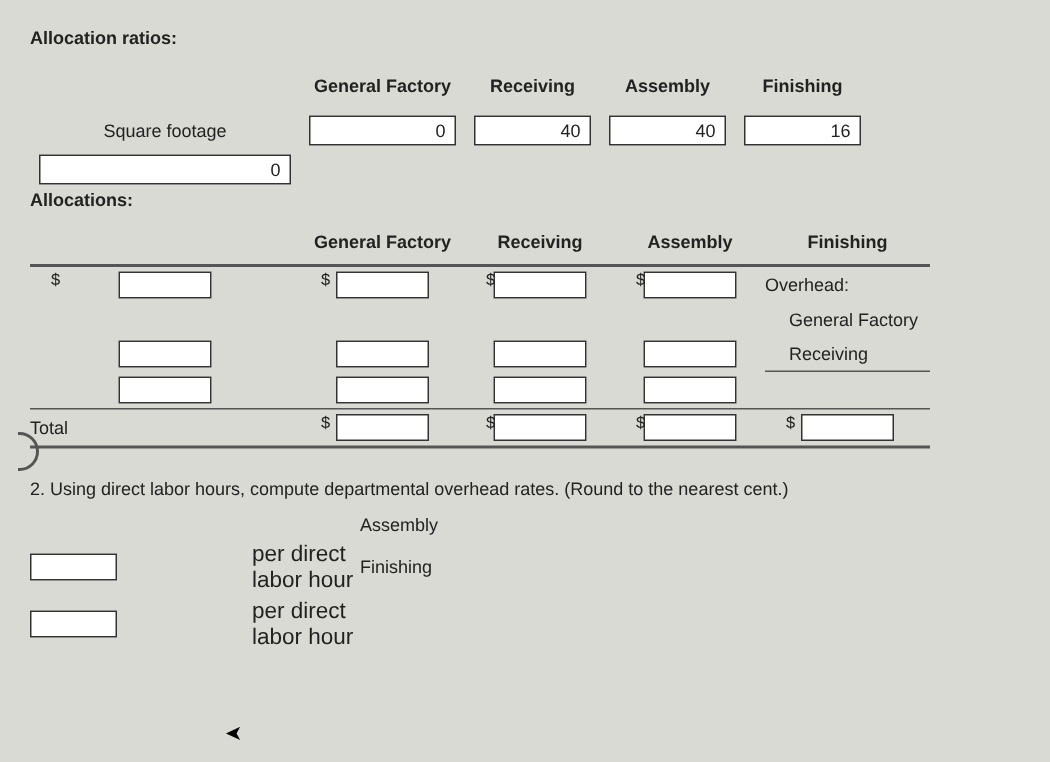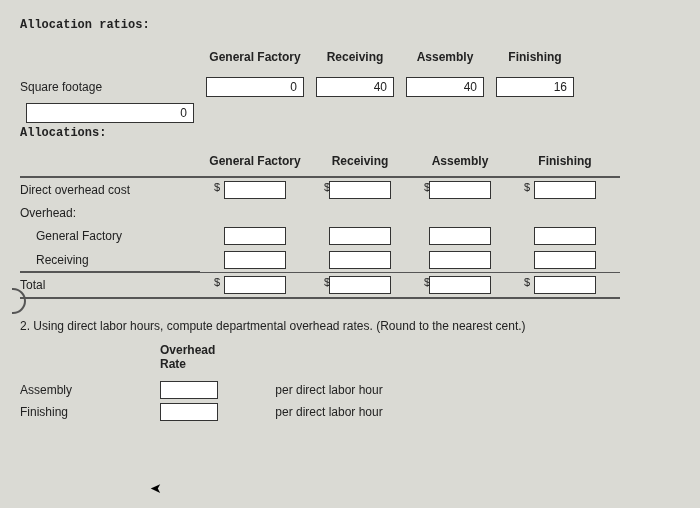--- a/index.html
+++ b/index.html
@@ -8,29 +8,29 @@
     padding: 18px 20px 12px 20px;
     width: 700px;
     height: 508px;
     background: #dadad4;
     font-family: Arial, Helvetica, sans-serif;
     font-size: 12px;
     color: #222;
     position: relative;
     overflow: hidden;
   }
-  .heading { font-weight: bold; margin-bottom: 14px; font-family: Liberation Mono, monospace; }
+  .heading { font-weight: bold; margin-bottom: 14px; }
   .ratios-grid {
     display: grid;
     grid-template-columns: 180px 110px 90px 90px 90px;
     column-gap: 0;
     align-items: center;
   }
   .colhdr { font-weight: bold; text-align: center; padding: 4px 0 10px 0; }
-  .rowlbl { padding: 4px 0; }
+  .rowlbl { padding: 4px 0; text-align: center; }
   .numbox {
     height: 20px;
     background: #fff;
     border: 1px solid #333;
     display: flex;
     align-items: center;
     justify-content: flex-end;
     padding: 0 6px;
     margin: 3px 6px;
     font-size: 12px;
@@ -56,21 +56,21 @@
     display: grid;
     grid-template-columns: 140px 80px 170px;
     align-items: center;
     row-gap: 4px;
   }
   .rate-head { font-weight: bold; padding-bottom: 6px; }
   .rate-box {
     width: 58px; height: 18px;
     background: #fff; border: 1px solid #333;
   }
-  .unit { font-size: 12px; padding-left: 8px; text-align: center; }
+  .unit { font-size: 15px; padding-left: 8px; }
   .circle {
     position: absolute;
     left: 0; top: 288px;
     width: 26px; height: 26px;
     border: 2px solid #555;
     border-radius: 50%;
     background: transparent;
     clip-path: inset(0 0 0 12px);
   }
   .cursor {
@@ -106,21 +106,20 @@
 
 <div class="alloc-grid">
   <div></div>
   <div class="alloc-head">General Factory</div>
   <div class="alloc-head">Receiving</div>
   <div class="alloc-head">Assembly</div>
   <div class="alloc-head">Finishing</div>
 
   <div class="thick-line"></div>
 
-  <div class="rowlbl2">Direct overhead cost</div>
   <div class="cell">
       <span class="dollar">$</span>
       <div class="ibox"></div>
     </div>
   <div class="cell">
       <span class="dollar">$</span>
       <div class="ibox"></div>
     </div>
   <div class="cell">
       <span class="dollar">$</span>
@@ -185,21 +184,20 @@
       <div class="ibox"></div>
     </div>
 
   <div class="thick-line"></div>
 </div>
 
 <div class="q2">2. Using direct labor hours, compute departmental overhead rates. (Round to the nearest cent.)</div>
 
 <div class="rates-grid" style="margin-top:10px;">
   <div></div>
-  <div class="rate-head">Overhead Rate</div>
   <div></div>
 
   <div>Assembly</div>
   <div>
       <div class="rate-box"></div>
     </div>
   <div class="unit">per direct labor hour</div>
 
   <div>Finishing</div>
   <div>

